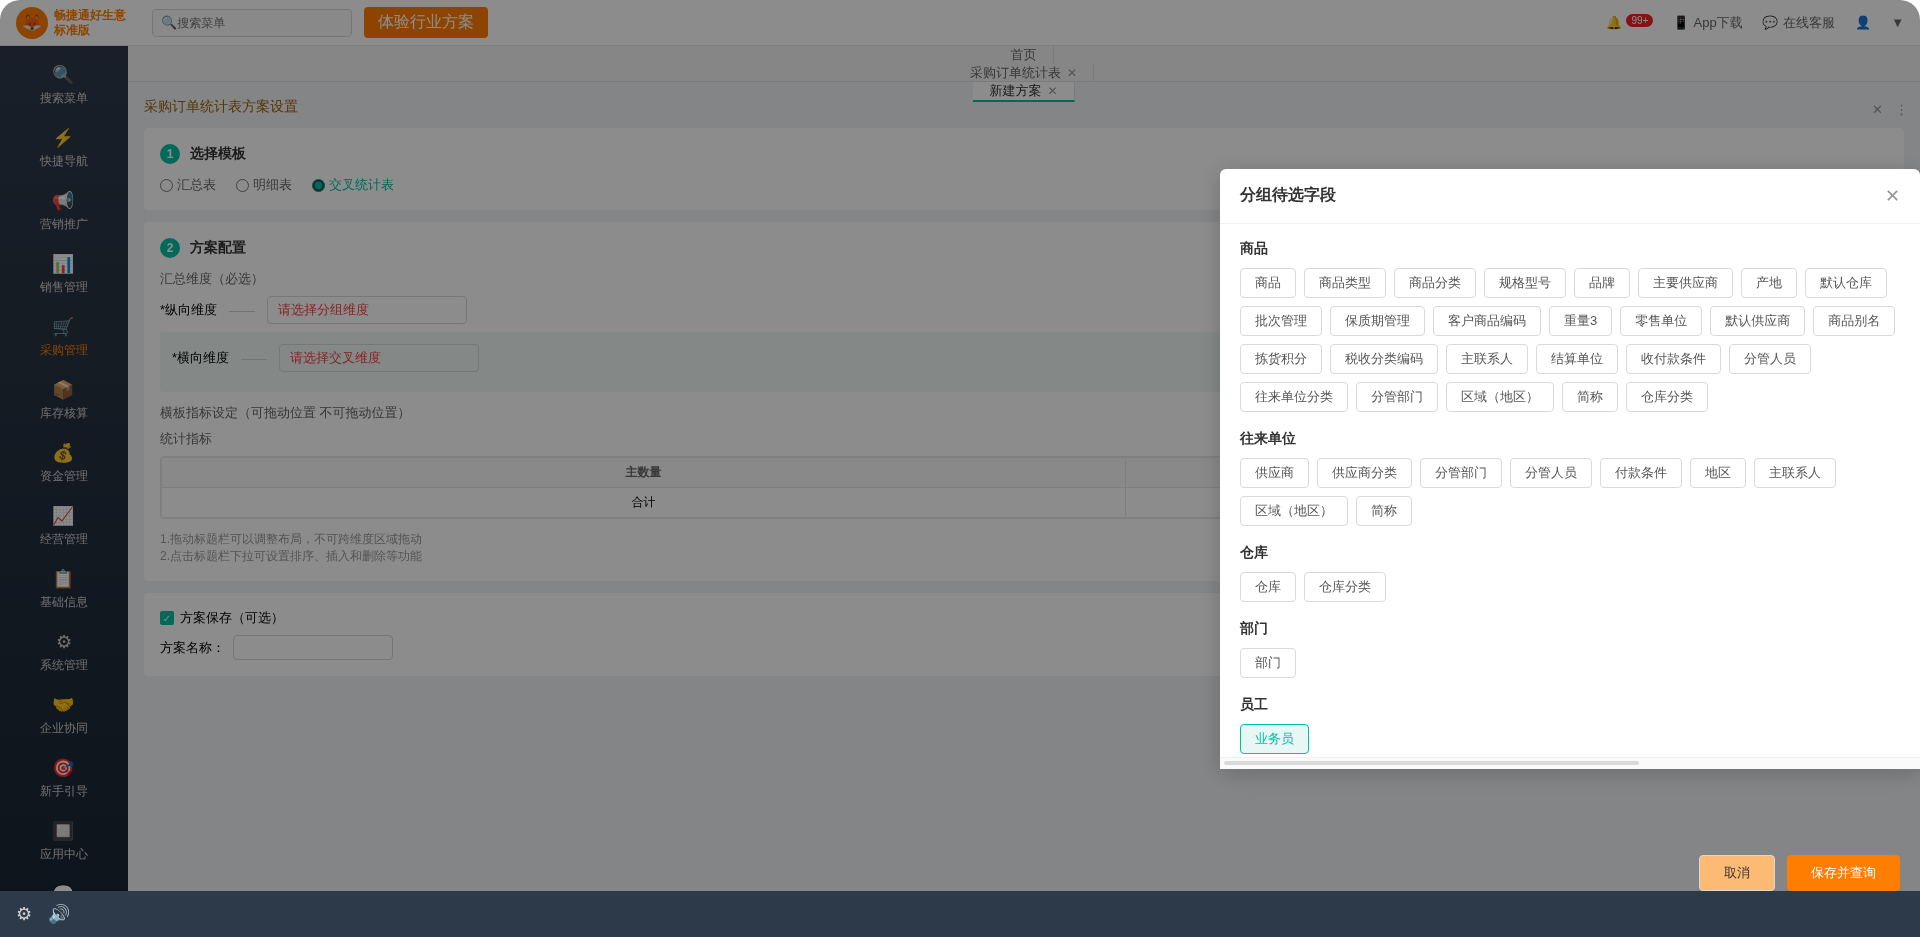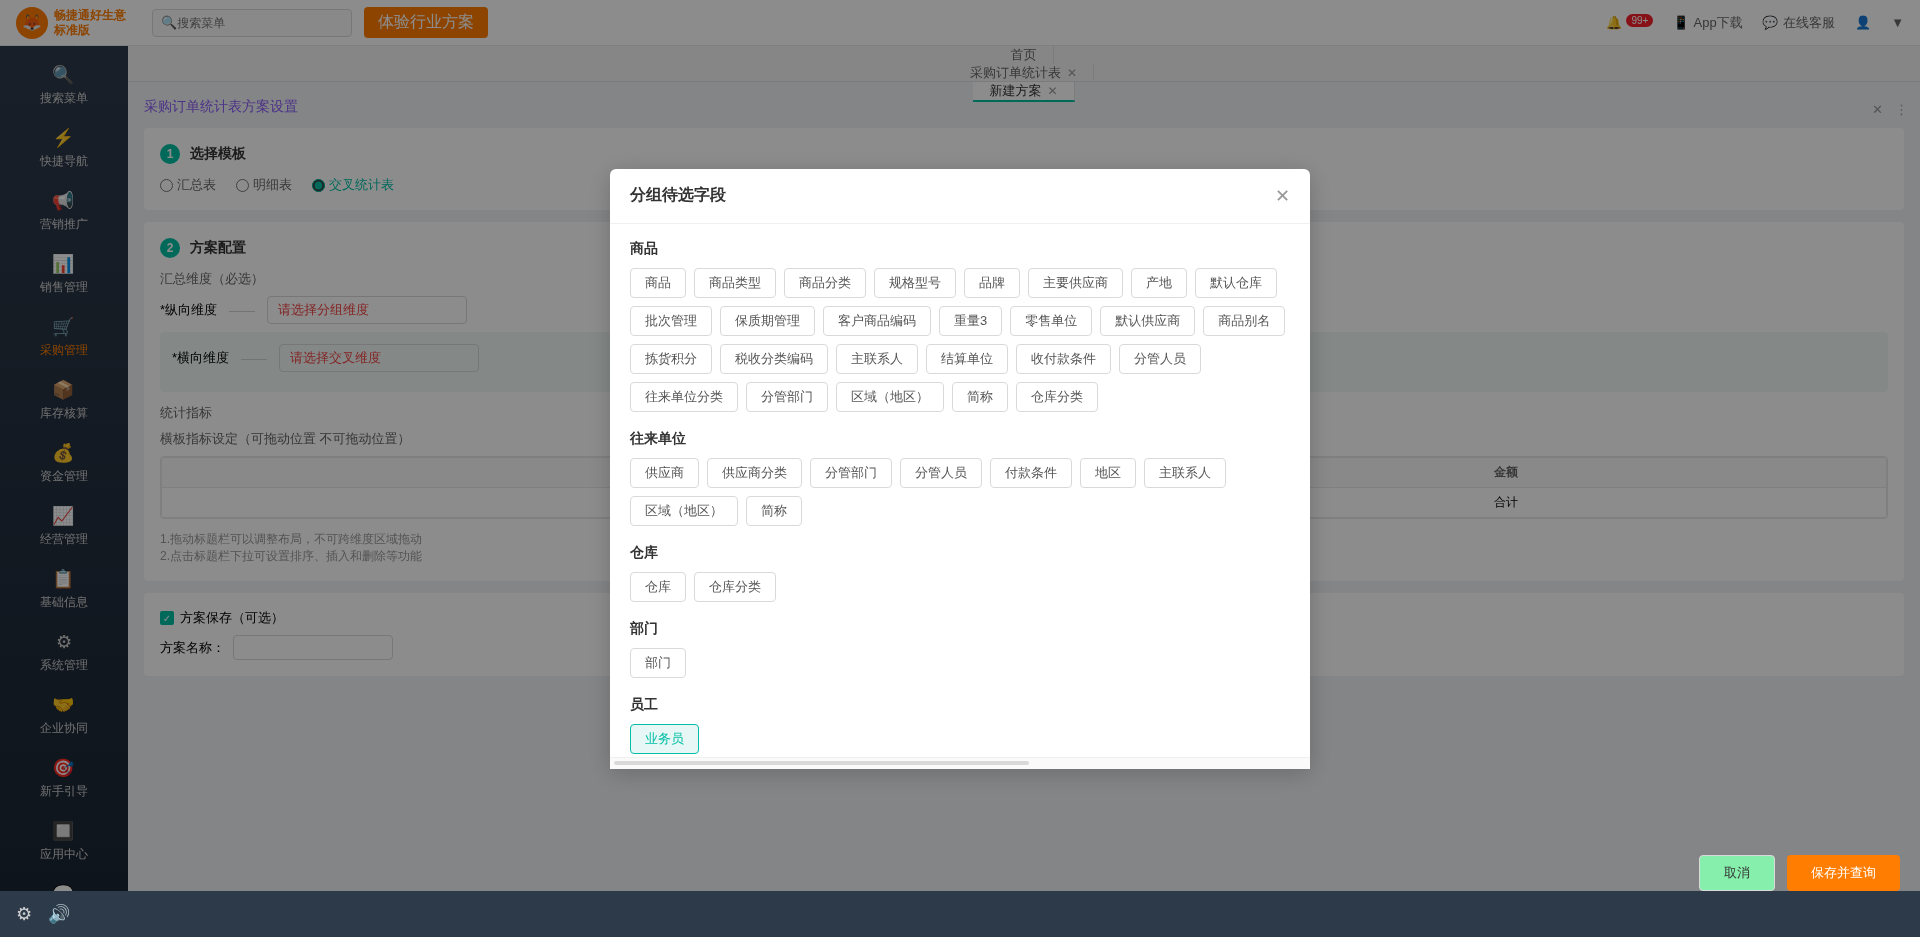--- a/index.html
+++ b/index.html
@@ -136,21 +136,21 @@
     
     .main-content {
       position: fixed;
       top: 82px;
       left: 128px; right: 0; bottom: 0;
       background: #f0f2f5;
       overflow: auto;
       padding: 16px;
     }
 
-    .page-title { font-size: 14px; color: #8b5cf6; margin-bottom: 12px; }
+    .page-title { font-size: 14px; color: #a16207; margin-bottom: 12px; }
 
     .section-card {
       background: #fff;
       border-radius: 4px;
       padding: 16px;
       margin-bottom: 12px;
     }
 
     .step-header {
       display: flex;
@@ -189,21 +189,22 @@
     .indicator-title { font-size: 13px; color: #666; margin-bottom: 8px; }
 
     
     .overlay {
       position: fixed;
       top: 0; left: 0; right: 0; bottom: 0;
       background: rgba(0,0,0,0.45);
       z-index: 200;
       display: flex;
       align-items: center;
-      justify-content: center;
+      justify-content: flex-end;
+      border-radius: 20px;
     }
 
     
     .dialog {
       background: #fff;
       border-radius: 6px;
       width: 700px;
       max-height: 600px;
       display: flex;
       flex-direction: column;
@@ -277,21 +278,21 @@
     
     .dialog-footer-btns {
       position: fixed;
       bottom: 46px;
       right: 20px;
       display: flex;
       gap: 12px;
       z-index: 250;
     }
     .btn-cancel {
-      background: #86efac;
+      background: #fdba74;
       border: 1px solid #d9d9d9;
       border-radius: 4px;
       padding: 8px 24px;
       font-size: 13px;
       cursor: pointer;
       color: #333;
     }
     .btn-confirm {
       background: #ff7d00;
       border: none;
@@ -471,22 +472,22 @@
 
     <div style="background:#f0f9f8;border-radius:4px;padding:12px;margin-bottom:8px;">
       <div class="config-row">
         <span>*横向维度</span>
         <span style="color:#ccc">——</span>
         <div class="dim-select">请选择交叉维度</div>
       </div>
     </div>
 
     <div class="indicator-section">
+      <div class="indicator-title">横板指标设定（可拖动位置 不可拖动位置）</div>
       <div class="indicator-title">统计指标</div>
-      <div class="indicator-title">横板指标设定（可拖动位置 不可拖动位置）</div>
       <div style="border:1px solid #e8e8e8;border-radius:4px;overflow:hidden;margin-top:4px;">
         <table style="width:100%;border-collapse:collapse;">
           <thead>
             <tr>
               <th style="background:#fafafa;border:1px solid #e8e8e8;padding:6px 10px;font-size:12px;color:#666;">主数量</th>
               <th style="background:#fafafa;border:1px solid #e8e8e8;padding:6px 10px;font-size:12px;color:#666;">金额</th>
             </tr>
           </thead>
           <tbody>
             <tr>

